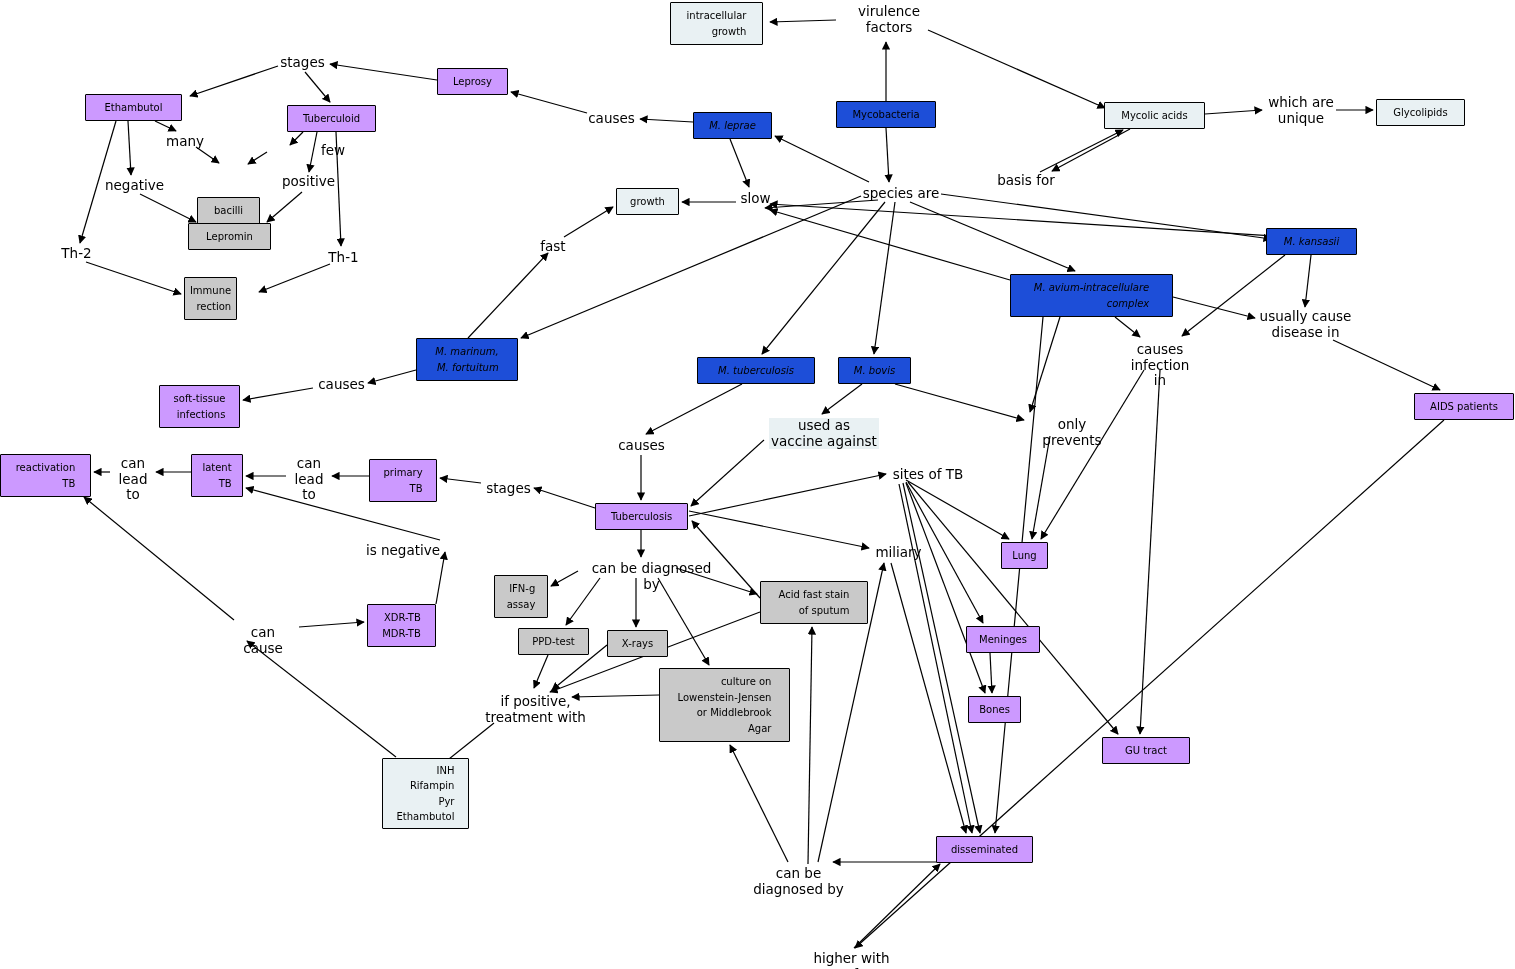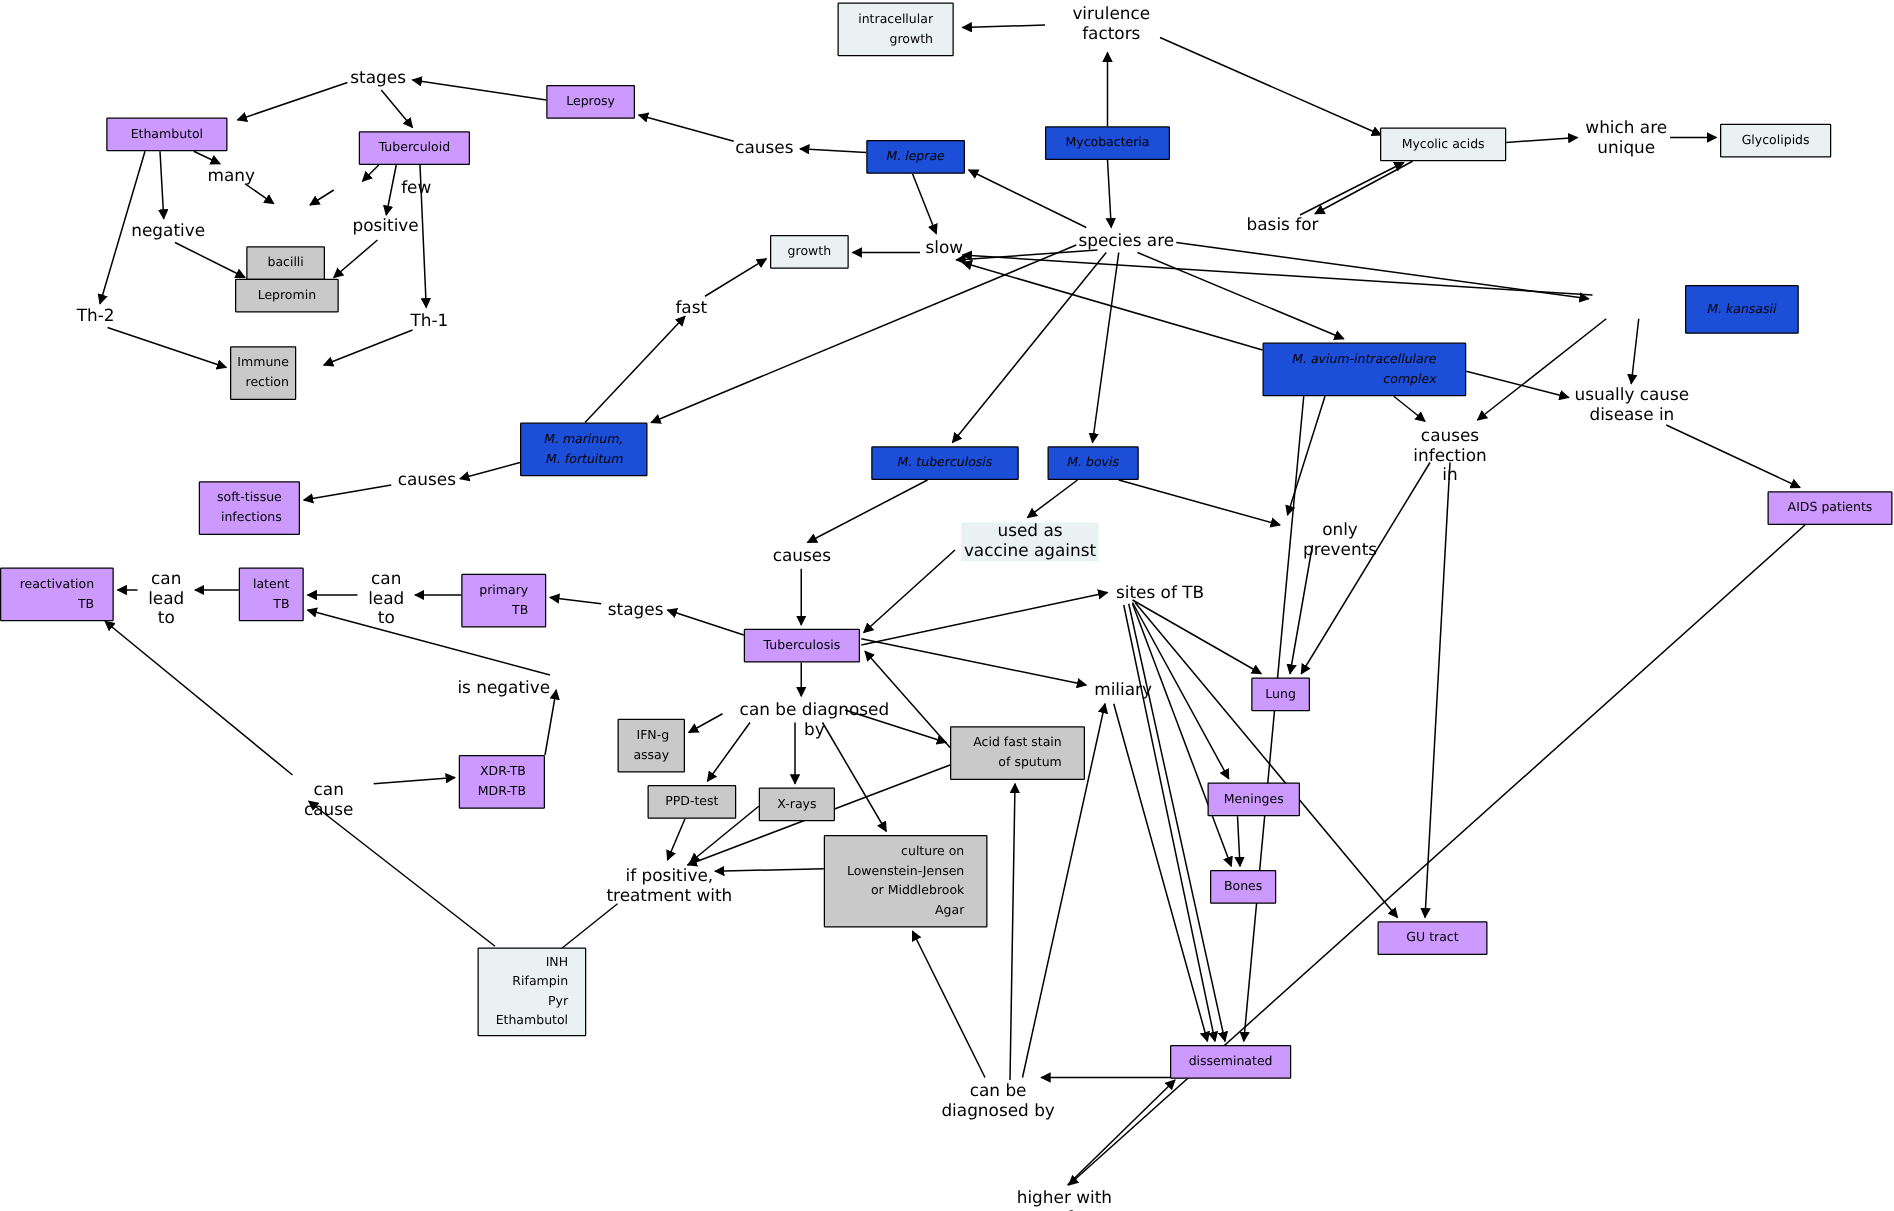--- a/index.html
+++ b/index.html
@@ -154,21 +154,21 @@
       <div class="node n-purple" style="left: 437px; top: 68px; width: 71px; height: 27px;">Leprosy</div>
       <div class="node n-purple" style="left: 85px; top: 94px; width: 97px; height: 27px;">Ethambutol</div>
       <div class="node n-purple" style="left: 287px; top: 105px; width: 89px; height: 27px;">Tuberculoid</div>
       <div class="node n-yellow ital" style="left: 693px; top: 112px; width: 79px; height: 27px;">M. leprae</div>
       <div class="node n-yellow" style="left: 836px; top: 101px; width: 100px; height: 27px;">Mycobacteria</div>
       <div class="node n-blue" style="left: 1104px; top: 102px; width: 101px; height: 27px;">Mycolic acids</div>
       <div class="node n-blue" style="left: 1376px; top: 99px; width: 89px; height: 27px;">Glycolipids</div>
       <div class="node n-grey" style="left: 197px; top: 165px; width: 63px; height: 27px; margin-top: 32px;">bacilli</div>
       <div class="node n-grey" style="left: 188px; top: 223px; width: 83px; height: 27px;">Lepromin</div>
       <div class="node n-blue" style="left: 616px; top: 188px; width: 63px; height: 27px;">growth</div>
-      <div class="node n-yellow ital" style="left: 1348px; top: 228px; width: 91px; height: 39px;">M. kansasii</div>
+      <div class="node n-yellow ital" style="left: 1266px; top: 228px; width: 91px; height: 27px;">M. kansasii</div>
       <div class="node n-grey" style="left: 184px; top: 277px; width: 53px; height: 43px;">Immune
 rection</div>
       <div class="node n-yellow ital" style="left: 1010px; top: 274px; width: 163px; height: 43px;">M. avium-intracellulare
 complex</div>
       <div class="node n-yellow ital" style="left: 416px; top: 338px; width: 102px; height: 43px;">M. marinum,
 M. fortuitum</div>
       <div class="node n-yellow ital" style="left: 697px; top: 357px; width: 118px; height: 27px;">M. tuberculosis</div>
       <div class="node n-yellow ital" style="left: 838px; top: 357px; width: 73px; height: 27px;">M. bovis</div>
       <div class="node n-purple" style="left: 159px; top: 385px; width: 81px; height: 43px;">soft-tissue
 infections</div>

